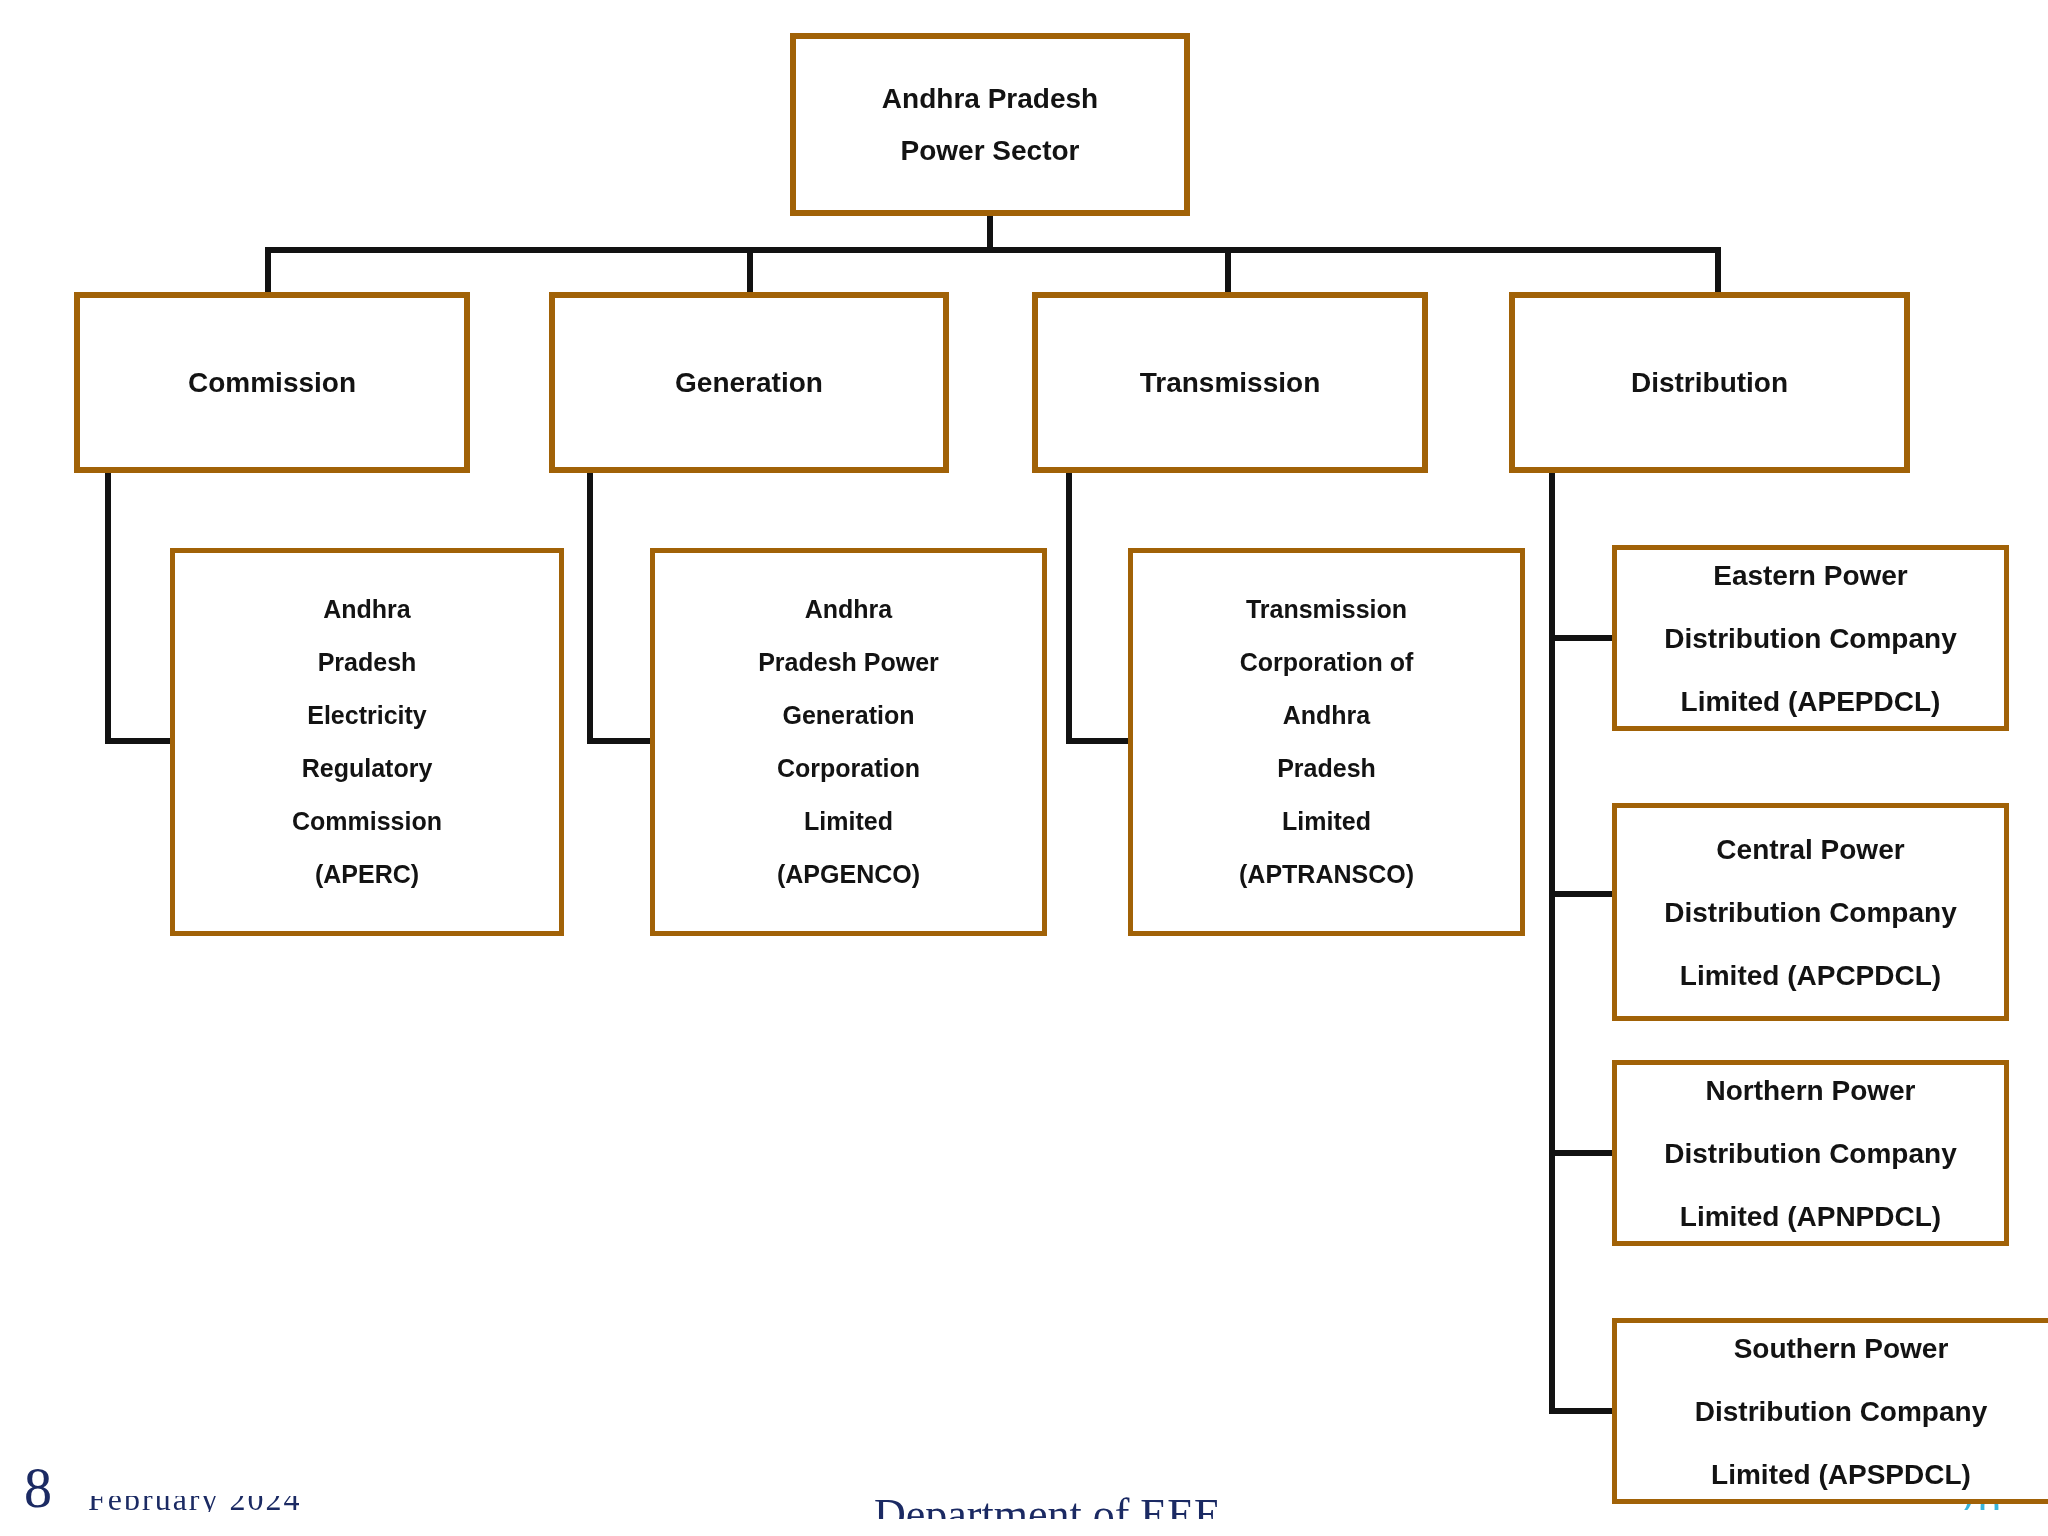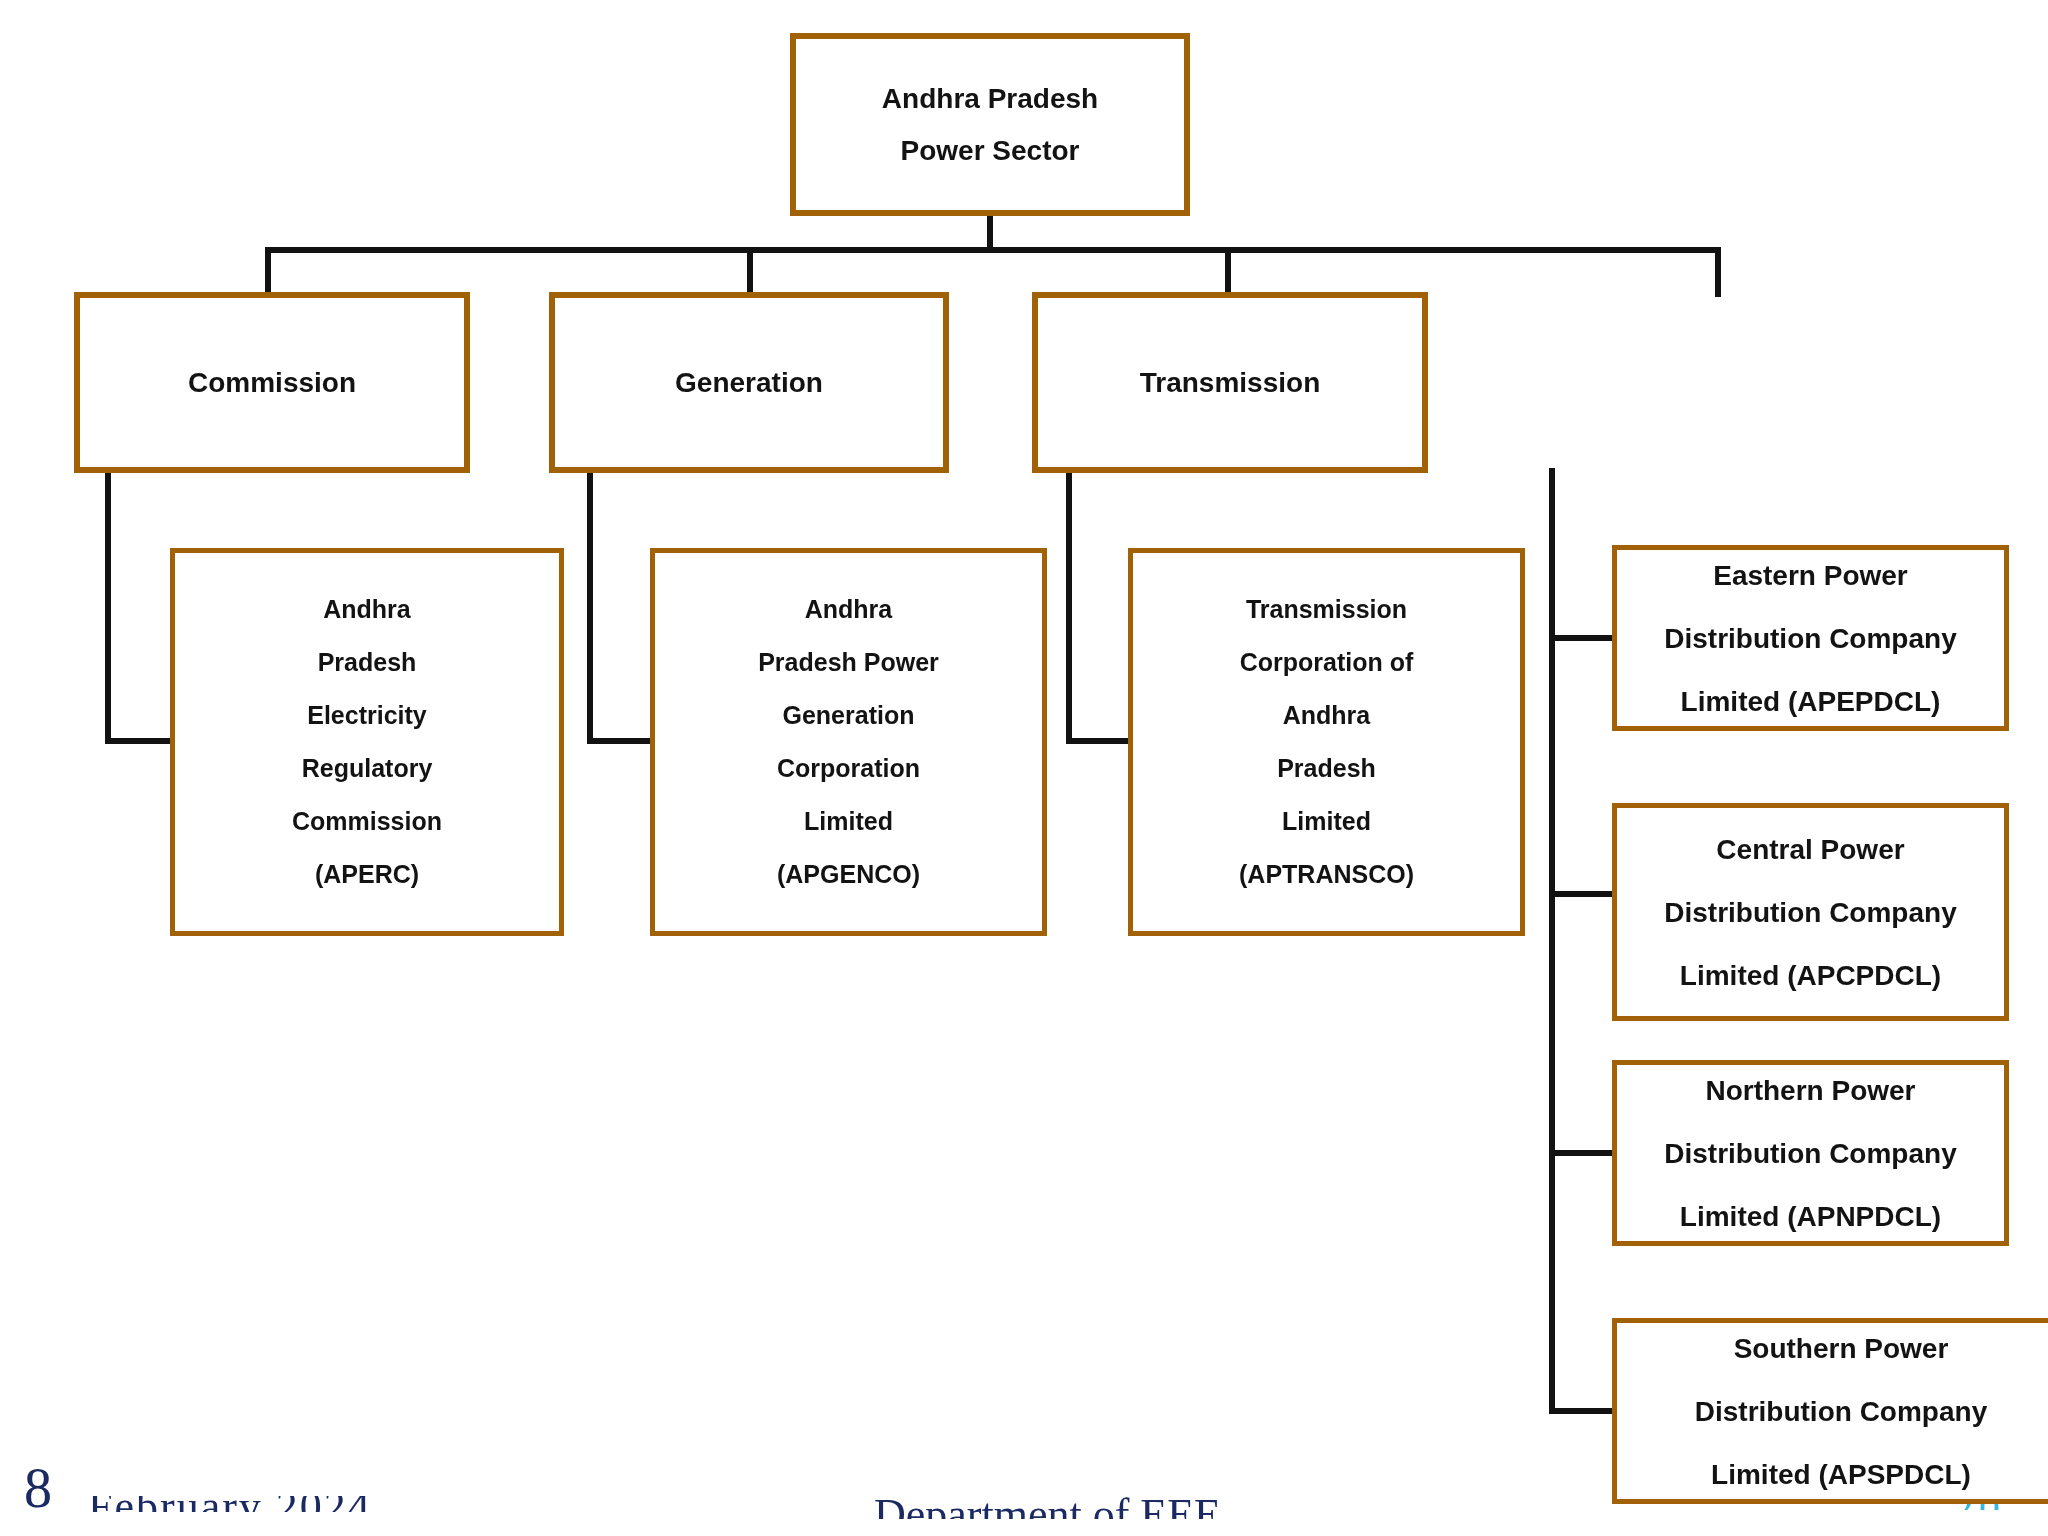--- a/index.html
+++ b/index.html
@@ -50,21 +50,21 @@
     font-size: 56px; line-height: 1;
   }
   #footer-date-clip {
     left: 88px; top: 1496px;
     width: 280px; height: 16px;
     overflow: hidden;
   }
   #footer-date-clip > span {
     display: block;
     margin-top: -15px;
-    font-size: 44px;
+    font-size: 32px;
     letter-spacing: 2px;
     white-space: nowrap;
   }
   #footer-center-clip {
     left: 874px; top: 1489px;
     width: 344px; height: 30px;
     overflow: hidden;
     text-align: center;
   }
   #footer-center-clip > span {
@@ -114,20 +114,21 @@
 
   <div class="box lvl1" style="left:790px; top:33px; width:400px; height:183px;">Andhra Pradesh
 Power Sector</div>
 
   <div class="box lvl2" style="left:74px; top:292px; width:396px; height:181px;">Commission</div>
 
   <div class="box lvl2" style="left:549px; top:292px; width:400px; height:181px;">Generation</div>
 
   <div class="box lvl2" style="left:1032px; top:292px; width:396px; height:181px;">Transmission</div>
 
+  <div class="box lvl2" style="left:1509px; top:292px; width:401px; height:181px;">Distribution</div>
 
   <div class="box lvl3" style="left:170px; top:548px; width:394px; height:388px;">Andhra
 Pradesh
 Electricity
 Regulatory
 Commission
 (APERC)</div>
 
   <div class="box lvl3" style="left:650px; top:548px; width:397px; height:388px;">Andhra
 Pradesh Power

